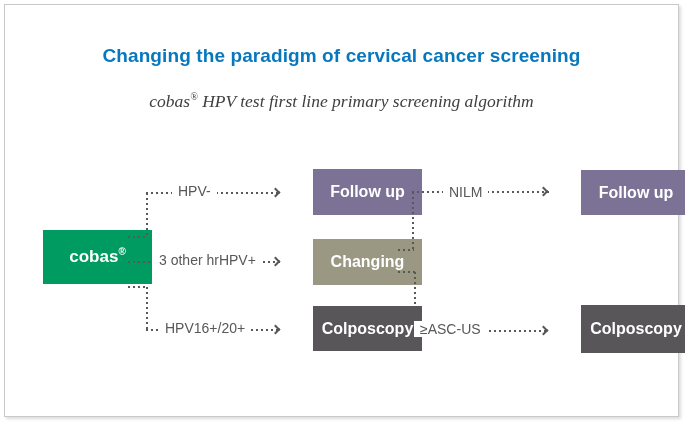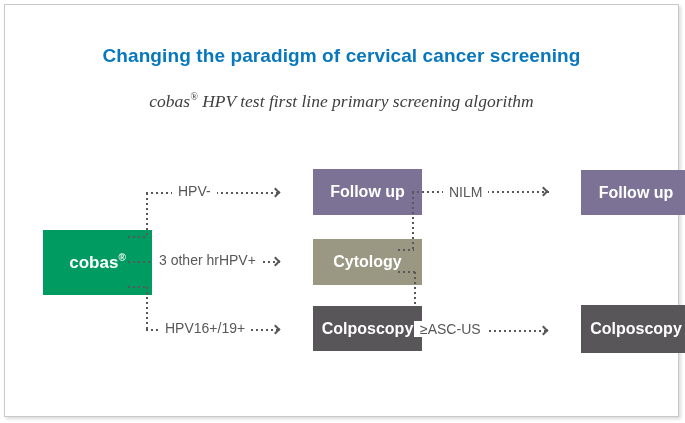--- a/index.html
+++ b/index.html
@@ -77,29 +77,29 @@
 <body>
 
 <div class="card">
 
   <div class="title">Changing the paradigm of cervical cancer screening</div>
 
   <div class="subtitle"><span>cobas</span><sup>®</sup><span> HPV test first line primary screening algorithm</span></div>
 
 </div>
 
-<div class="node green" style="left:19px;top:230px;width:109px;height:65px;">
+<div class="node green" style="left:19px;top:230px;width:109px;height:54px;">
   <div>
     <span>cobas</span><sup>®</sup><br>
   </div>
 </div>
 
 <div class="node purple" style="left:289px;top:169px;width:109px;height:46px;">Follow up</div>
 
-<div class="node olive" style="left:289px;top:239px;width:109px;height:46px;">Cytology</div>
+<div class="node olive" style="left:289px;top:239px;width:109px;height:46px;">Changing</div>
 
 <div class="node dark" style="left:289px;top:306px;width:109px;height:45px;">Colposcopy</div>
 
 <div class="node purple" style="left:557px;top:170px;width:110px;height:45px;">Follow up</div>
 
 <div class="node dark" style="left:557px;top:305px;width:110px;height:48px;">Colposcopy</div>
 
 <div class="dot-h" style="left:128px;top:236px;width:20px;"></div>
 <div class="dot-v" style="left:146px;top:193px;height:45px;"></div>
 <div class="dot-h" style="left:146px;top:192px;width:135px;"></div>
@@ -107,21 +107,21 @@
 <div class="line-label" style="left:172px;top:183px;">HPV-</div>
 
 <div class="dot-h" style="left:128px;top:261px;width:153px;"></div>
 <div class="arrow" style="left:272px;top:258px;"></div>
 <div class="line-label" style="left:153px;top:252px;">3 other hrHPV+</div>
 
 <div class="dot-h" style="left:128px;top:286px;width:20px;"></div>
 <div class="dot-v" style="left:146px;top:287px;height:43px;"></div>
 <div class="dot-h" style="left:146px;top:329px;width:135px;"></div>
 <div class="arrow" style="left:272px;top:326px;"></div>
-<div class="line-label" style="left:159px;top:320px;">HPV16+/19+</div>
+<div class="line-label" style="left:159px;top:320px;">HPV16+/20+</div>
 
 <div class="dot-h" style="left:398px;top:249px;width:16px;"></div>
 <div class="dot-v" style="left:412px;top:192px;height:58px;"></div>
 <div class="dot-h" style="left:412px;top:191px;width:137px;"></div>
 <div class="arrow" style="left:540px;top:188px;"></div>
 <div class="line-label" style="left:443px;top:164px;margin-top:20px;">NILM</div>
 
 <div class="dot-h" style="left:398px;top:271px;width:18px;"></div>
 <div class="dot-v" style="left:414px;top:272px;height:59px;"></div>
 <div class="dot-h" style="left:414px;top:330px;width:135px;"></div>

